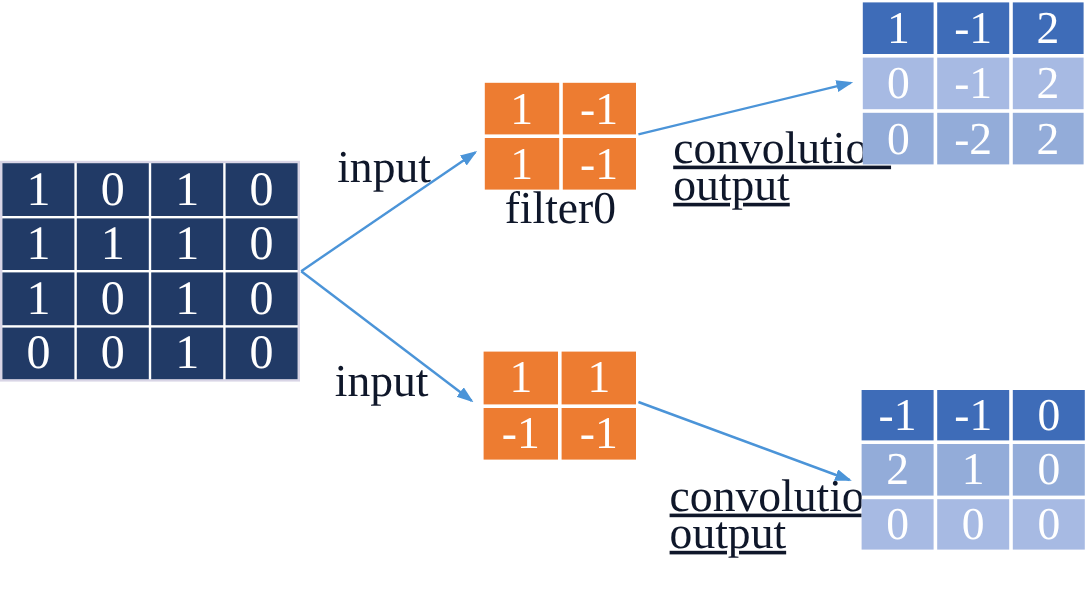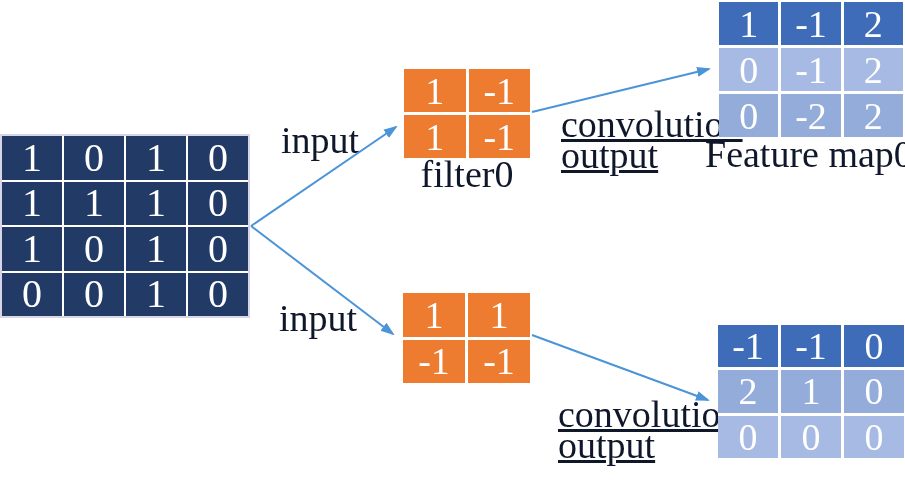--- a/index.html
+++ b/index.html
@@ -106,21 +106,20 @@
       <div class="cell">1</div>
       <div class="cell">-1</div>
       <div class="cell">2</div>
       <div class="cell">0</div>
       <div class="cell">-1</div>
       <div class="cell">2</div>
       <div class="cell">0</div>
       <div class="cell">-2</div>
       <div class="cell">2</div>
     </div>
-  <div id="fmap0-label" class="lbl center">Feature map0</div>
 
   <div id="feature-map1" class="matrix fmap">
       <div class="cell">-1</div>
       <div class="cell">-1</div>
       <div class="cell">0</div>
       <div class="cell">2</div>
       <div class="cell">1</div>
       <div class="cell">0</div>
       <div class="cell">0</div>
       <div class="cell">0</div>

